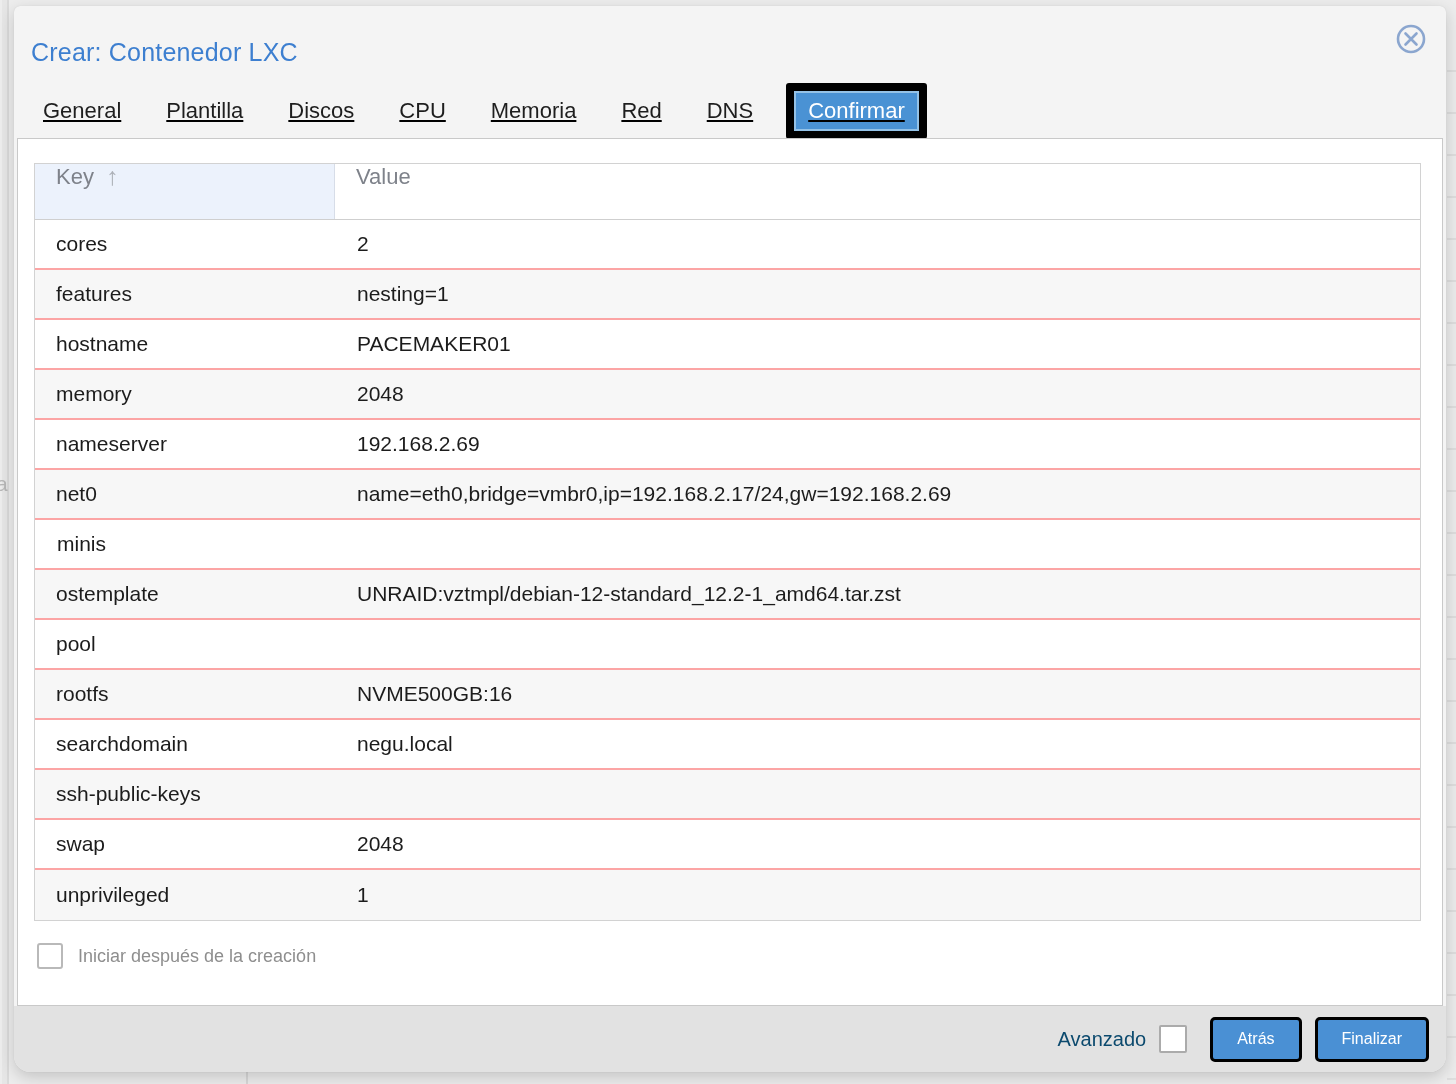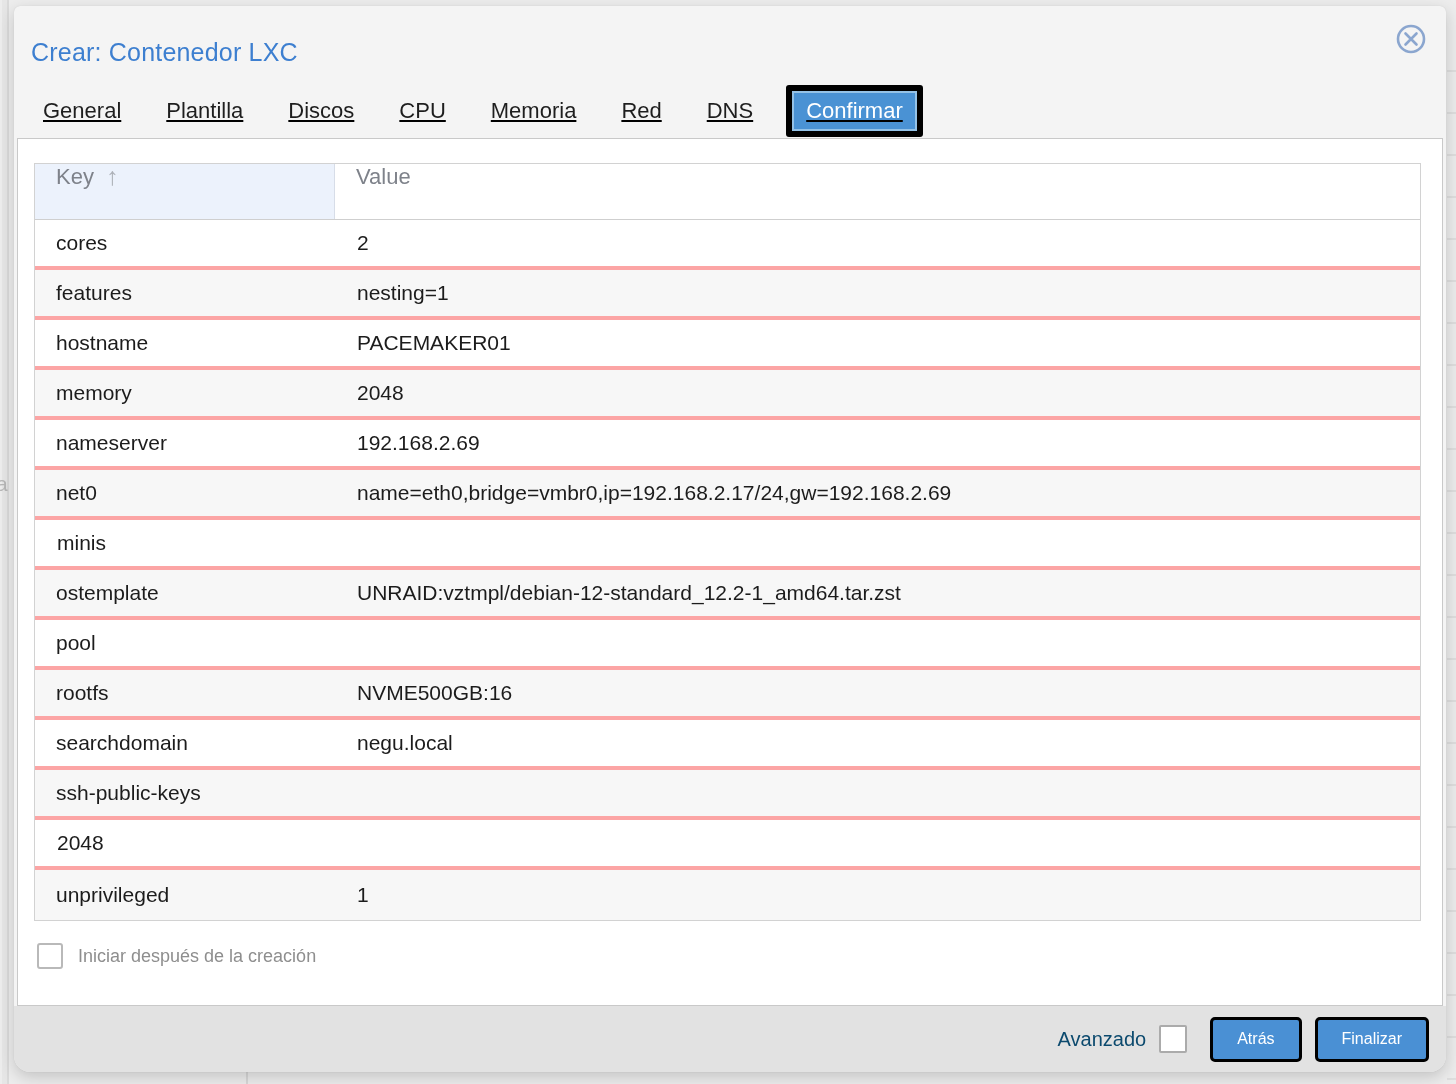--- a/index.html
+++ b/index.html
@@ -51,21 +51,21 @@
   .tabbar {
     position: absolute; left: 29px; top: 81px; height: 47px;
     display: flex; align-items: center; gap: 45px; text-decoration: underline;
   }
   .tab {
     font-size: 22px; color: #1e1e1e; cursor: pointer; white-space: nowrap;
   }
   .tab.active {
     color: #fff;
     background: #4a92d4;
-    border: 6px solid #000000;
+    border: 8px solid #000000;
     box-shadow: inset 0 0 0 2px #94c2e7;
     border-radius: 3px;
     padding: 7px 14px;
     margin-left: -12px;
   }
 
   
   .body-panel {
     position: absolute; left: 3px; right: 3px; top: 132px; bottom: 66px;
     background: #fff; border: 1px solid #c9c9c9;
@@ -81,21 +81,21 @@
   .hcell-key {
     width: 300px; padding-left: 21px; gap: 12px;
     background: #ecf2fc; border-right: 1px solid #d7dde8;
   }
   .hcell-value { flex: 1; padding-left: 21px; }
   .sort-arrow { font-size: 25px; color: #adb1b8; line-height: 1; }
 
   .grid-row {
     display: flex; height: 50px; align-items: center;
     font-size: 21px; color: #1c1c1c; background: #fff;
-    border-bottom: 4px solid #fca5a5;
+    border-bottom: 2px solid #fca5a5;
   }
   .grid-rows .grid-row:nth-child(even) { background: #f7f7f7; }
   .grid-rows .grid-row:last-child { border-bottom: none; }
   .cell-key { width: 300px; padding-left: 21px; }
   .cell-value { flex: 1; padding-left: 22px; white-space: nowrap; overflow: hidden; }
 
   
   .start-row {
     position: absolute; left: 19px; top: 804px;
     display: flex; align-items: center; gap: 15px;
@@ -212,20 +212,21 @@
         </div>
         <div class="grid-row">
           <div class="cell-key">searchdomain</div>
           <div class="cell-value">negu.local</div>
         </div>
         <div class="grid-row">
           <div class="cell-key">ssh-public-keys</div>
           <div class="cell-value"></div>
         </div>
         <div class="grid-row">
+          <div class="cell-key">swap</div>
           <div class="cell-value">2048</div>
         </div>
         <div class="grid-row">
           <div class="cell-key">unprivileged</div>
           <div class="cell-value">1</div>
         </div>
       </div>
     </div>
 
     <div class="start-row">

